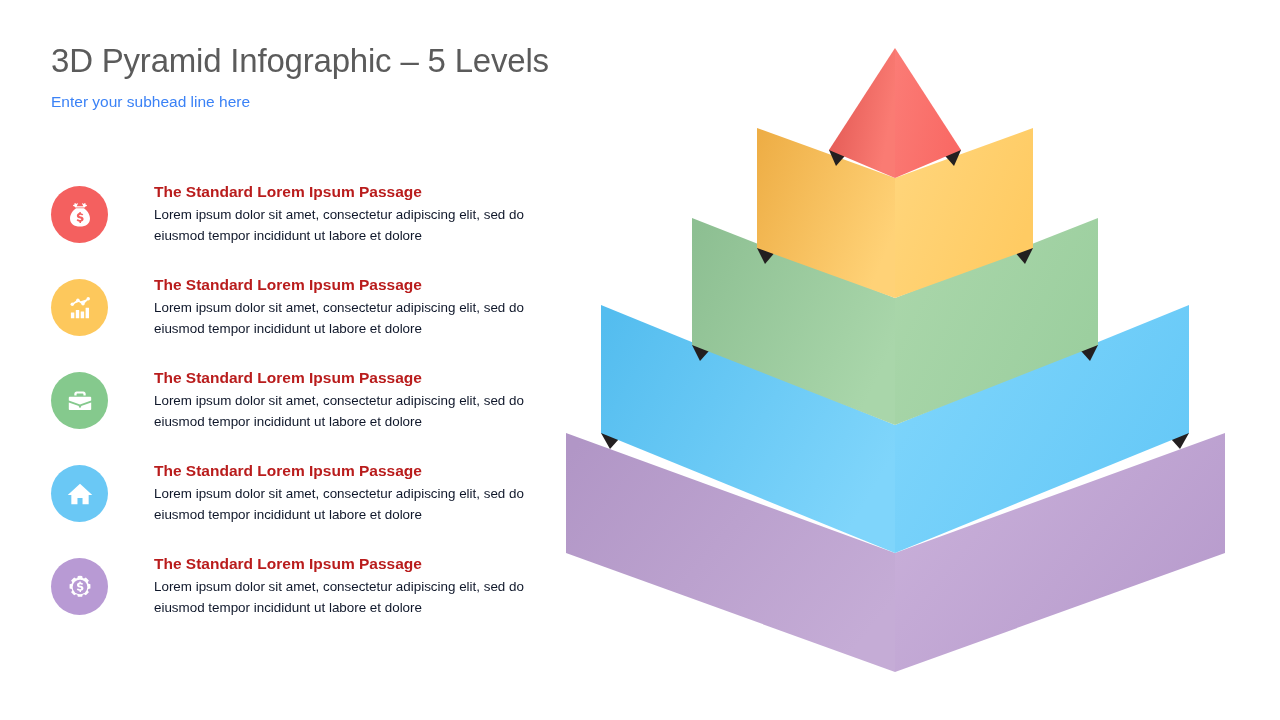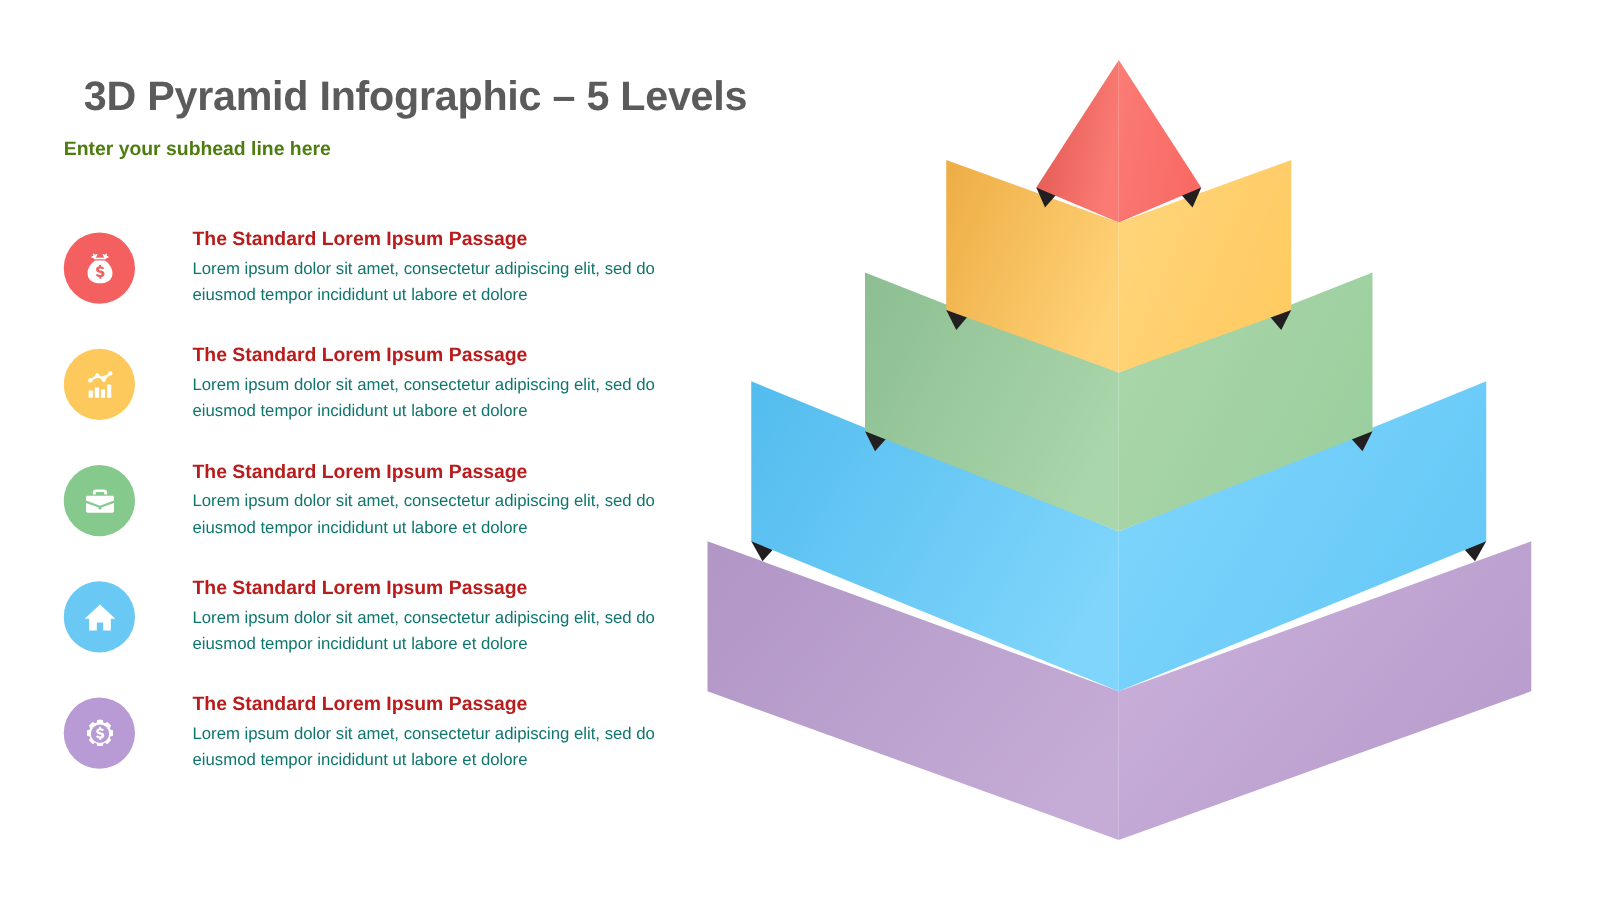--- a/index.html
+++ b/index.html
@@ -21,34 +21,34 @@
   }
 
   
   .header {
     position: absolute;
     left: 51px;
     top: 43px;
     width: 640px;
   }
   .page-title {
-    margin: 16px;
+    margin: 0;
     font-size: 33px;
-    font-weight: bold;
+    font-weight: normal;
     color: #5b5b5b;
     letter-spacing: -0.2px;
     line-height: 1.1;
     white-space: nowrap;
   }
   .page-subhead {
     margin: 0;
     margin-top: 14px;
     font-size: 15.5px;
-    color: #4d7c0f;
-    font-weight: bold;
+    color: #3b82f6;
+    font-weight: normal;
     line-height: 1.2;
   }
 
   
   .item-list {
     position: absolute;
     left: 51px;
     top: 180px;
     width: 480px;
   }
@@ -82,21 +82,21 @@
     font-size: 15.5px;
     font-weight: bold;
     color: #b91c1c;
     line-height: 1.25;
     white-space: nowrap;
   }
   .item-desc {
     margin: 0;
     margin-top: 4px;
     font-size: 13.4px;
-    color: #0f766e;
+    color: #0f172a;
     line-height: 1.52;
     max-width: 372px;
   }
 
   
   .pyramid-wrap {
     position: absolute;
     left: 540px;
     top: 20px;
     width: 720px;

